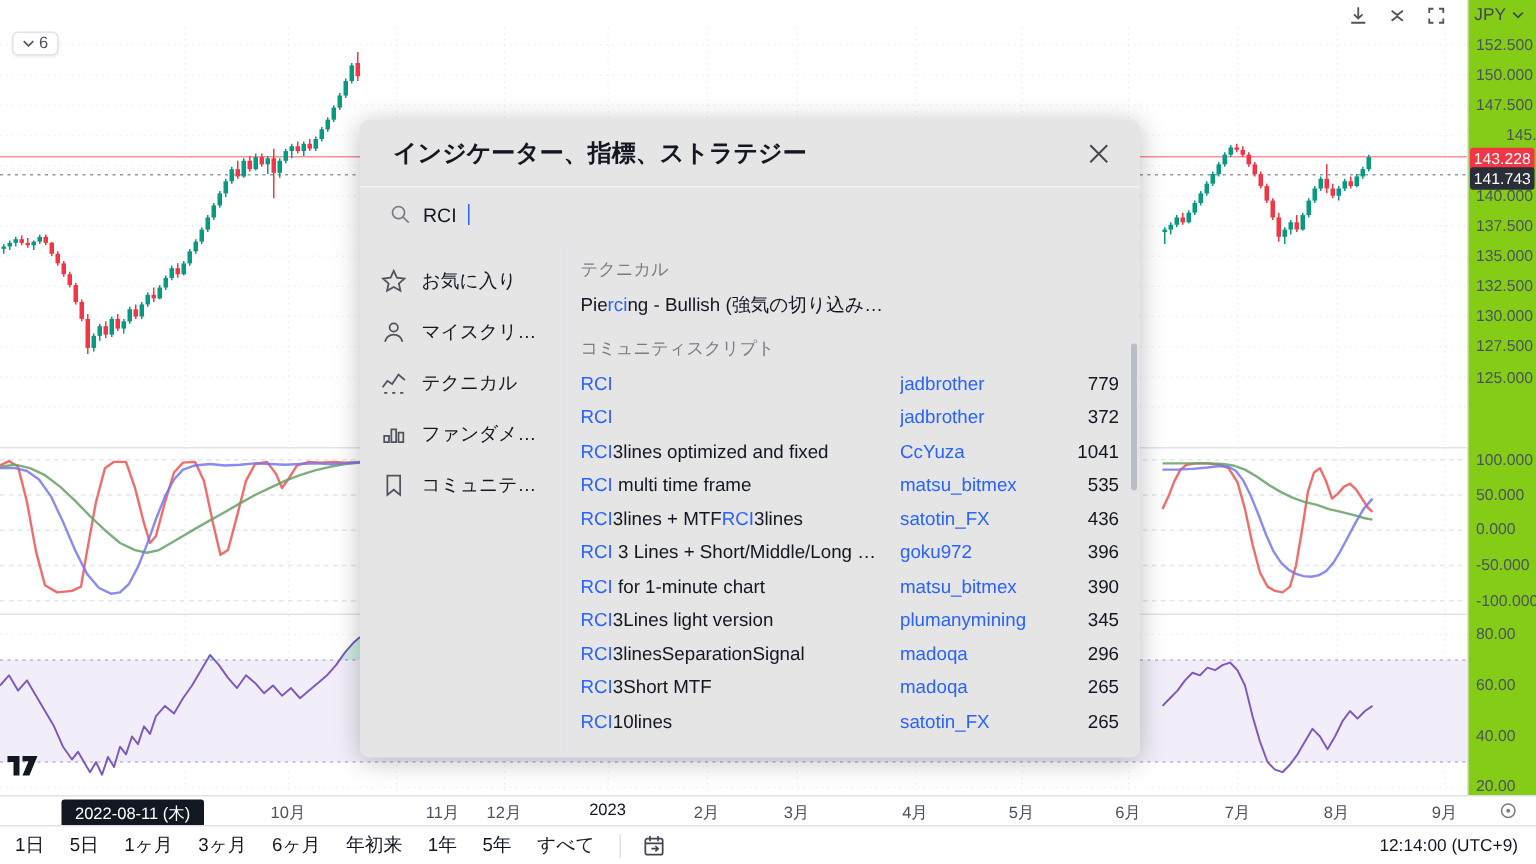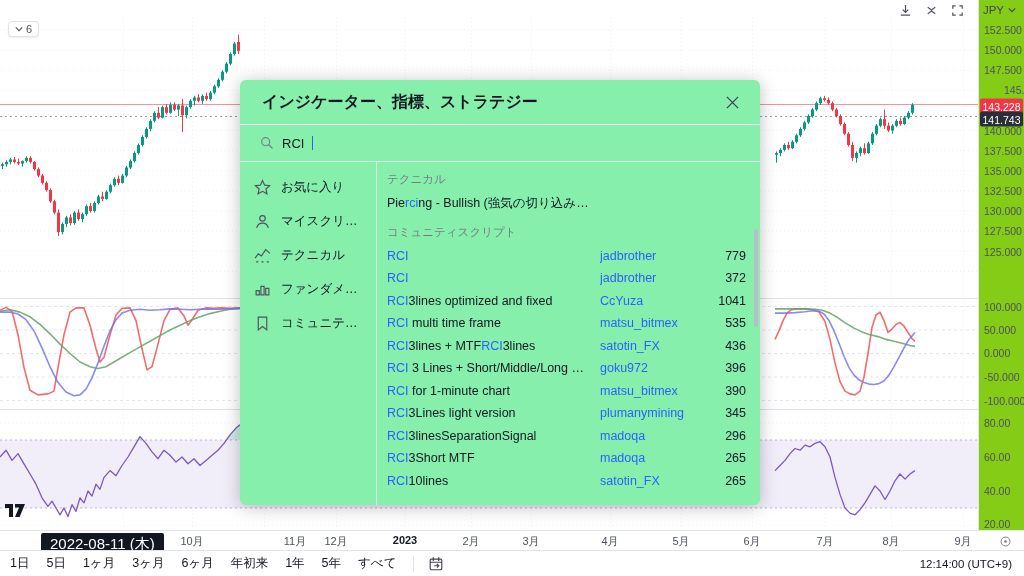--- a/index.html
+++ b/index.html
@@ -26,37 +26,37 @@
   .pa-label { position:absolute; left:5px; transform:translateY(-50%); font-size:10.5px; color:#4c525e; white-space:nowrap; }
   .pa-badge { position:absolute; left:1px; right:1px; transform:translateY(-50%); font-size:10.5px; color:#fff;
               text-align:center; padding:1.5px 0; border-radius:2px; }
   .pa-badge.red { background:#f23645; }
   .pa-badge.dark { background:#2a2e39; }
 
   
   .time-axis { position:absolute; left:0; top:530px; width:1024px; height:20px; background:#fff;
                border-top:1px solid #e0e3eb; z-index:4; }
   .ta-label { position:absolute; top:3px; transform:translateX(-50%); font-size:11px; color:#4c525e; white-space:nowrap; }
-  .ta-label.bold { font-weight:700; color:#131722; }
-  .axis-tooltip { position:absolute; left:41px; top:1.5px; background:#131722; color:#fff; font-size:15px;
+  .ta-label.bold { font-weight:400; color:#131722; }
+  .axis-tooltip { position:absolute; left:41px; top:1.5px; background:#131722; color:#fff; font-size:11px;
                   padding:2px 9px; border-radius:2px; white-space:nowrap; z-index:5; }
   .ta-gear { position:absolute; right:12px; top:3px; color:#787b86; }
 
   
   .toolbar { position:absolute; left:0; top:550px; width:1024px; height:26px; background:#fff;
              border-top:1px solid #e0e3eb; display:flex; align-items:center; padding:0 10px; z-index:4; }
   .range-btn { font-size:12.5px; color:#131722; background:none; border:none; margin-right:17px; white-space:nowrap; }
   .tb-divider { width:1px; height:16px; background:#e0e3eb; margin:0 14px 0 0; }
   .tb-icon { color:#434651; background:none; border:none; display:flex; align-items:center; }
   .clock { margin-left:auto; font-size:11.5px; color:#131722; padding-right:2px; }
 
   .tv-logo { position:absolute; left:4px; top:502px; z-index:5; color:#131722; }
 
   
-  .dialog { position:absolute; left:240px; top:80px; width:520px; height:425px; background:#86efac; z-index:10;
+  .dialog { position:absolute; left:240px; top:80px; width:520px; height:425px; background:#e5e5e5; z-index:10;
             border-radius:6px; box-shadow:0 2px 18px rgba(0,0,0,.25); display:flex; flex-direction:column; overflow:hidden; }
   .dlg-header { height:44px; display:flex; align-items:center; padding:0 14px 0 22px; flex:0 0 auto; }
   .dlg-title { font-size:16px; font-weight:700; flex:1; }
   .dlg-close { background:none; border:none; color:#434651; width:28px; height:28px; display:flex; align-items:center; justify-content:center; }
   .dlg-search { height:38px; display:flex; align-items:center; gap:8px; padding:0 20px; border-top:1px solid #f0f3fa;
                 border-bottom:1px solid #e0e3eb; flex:0 0 auto; color:#787b86; }
   .search-text { font-size:13px; color:#131722; }
   .caret { display:inline-block; width:1px; height:14px; background:#2962ff; vertical-align:-2px; }
   .dlg-body { flex:1; display:flex; min-height:0; position:relative; }
   .dlg-sidebar { width:137px; border-right:1px solid #e0e3eb; padding-top:8px; flex:0 0 auto; }

